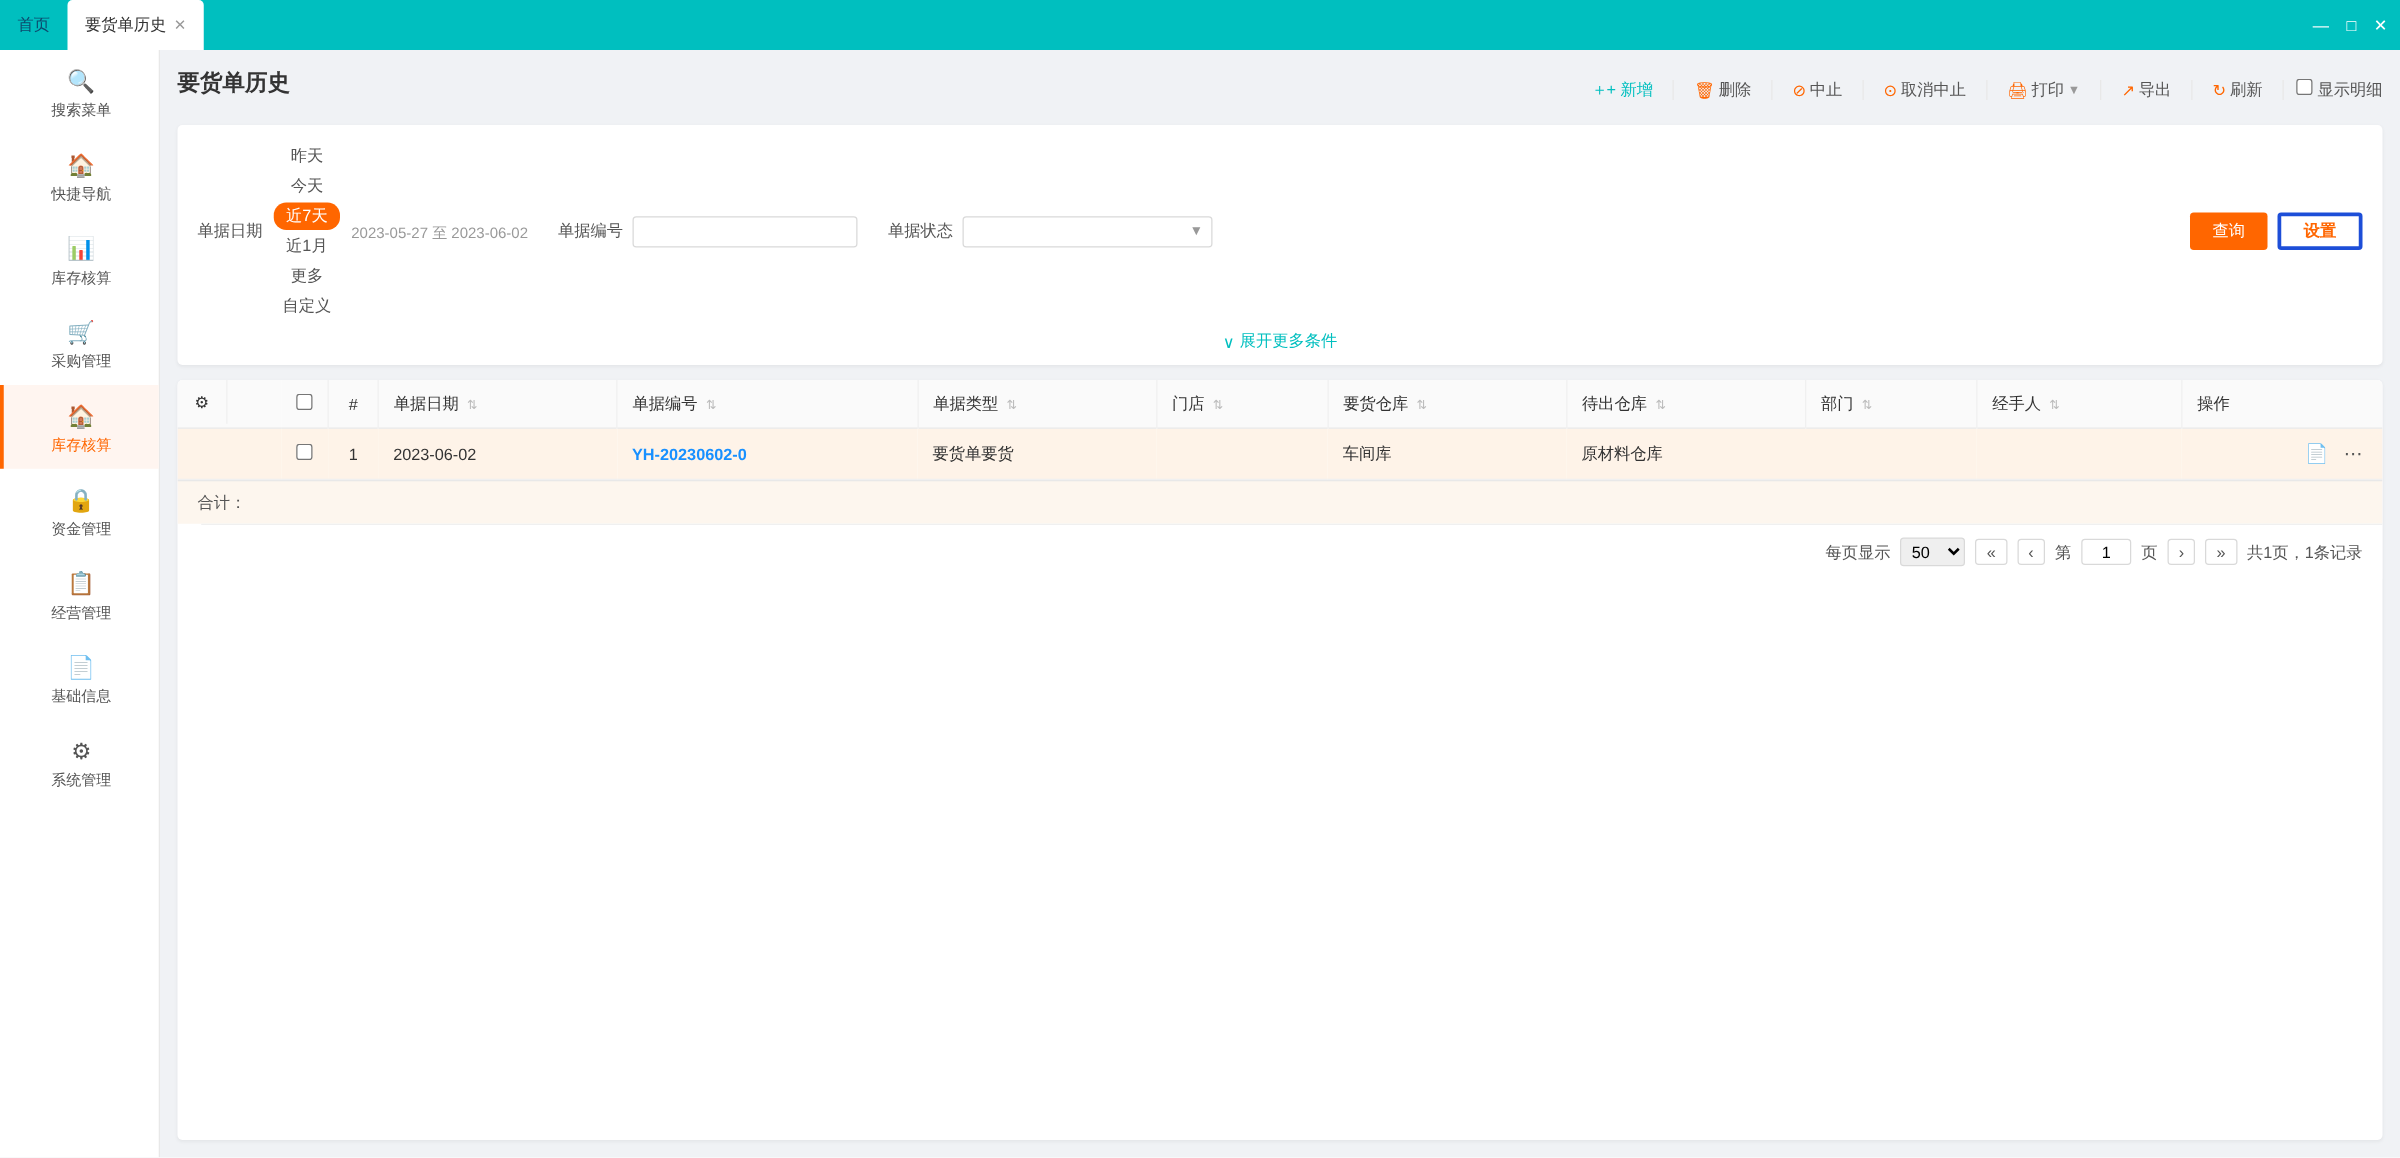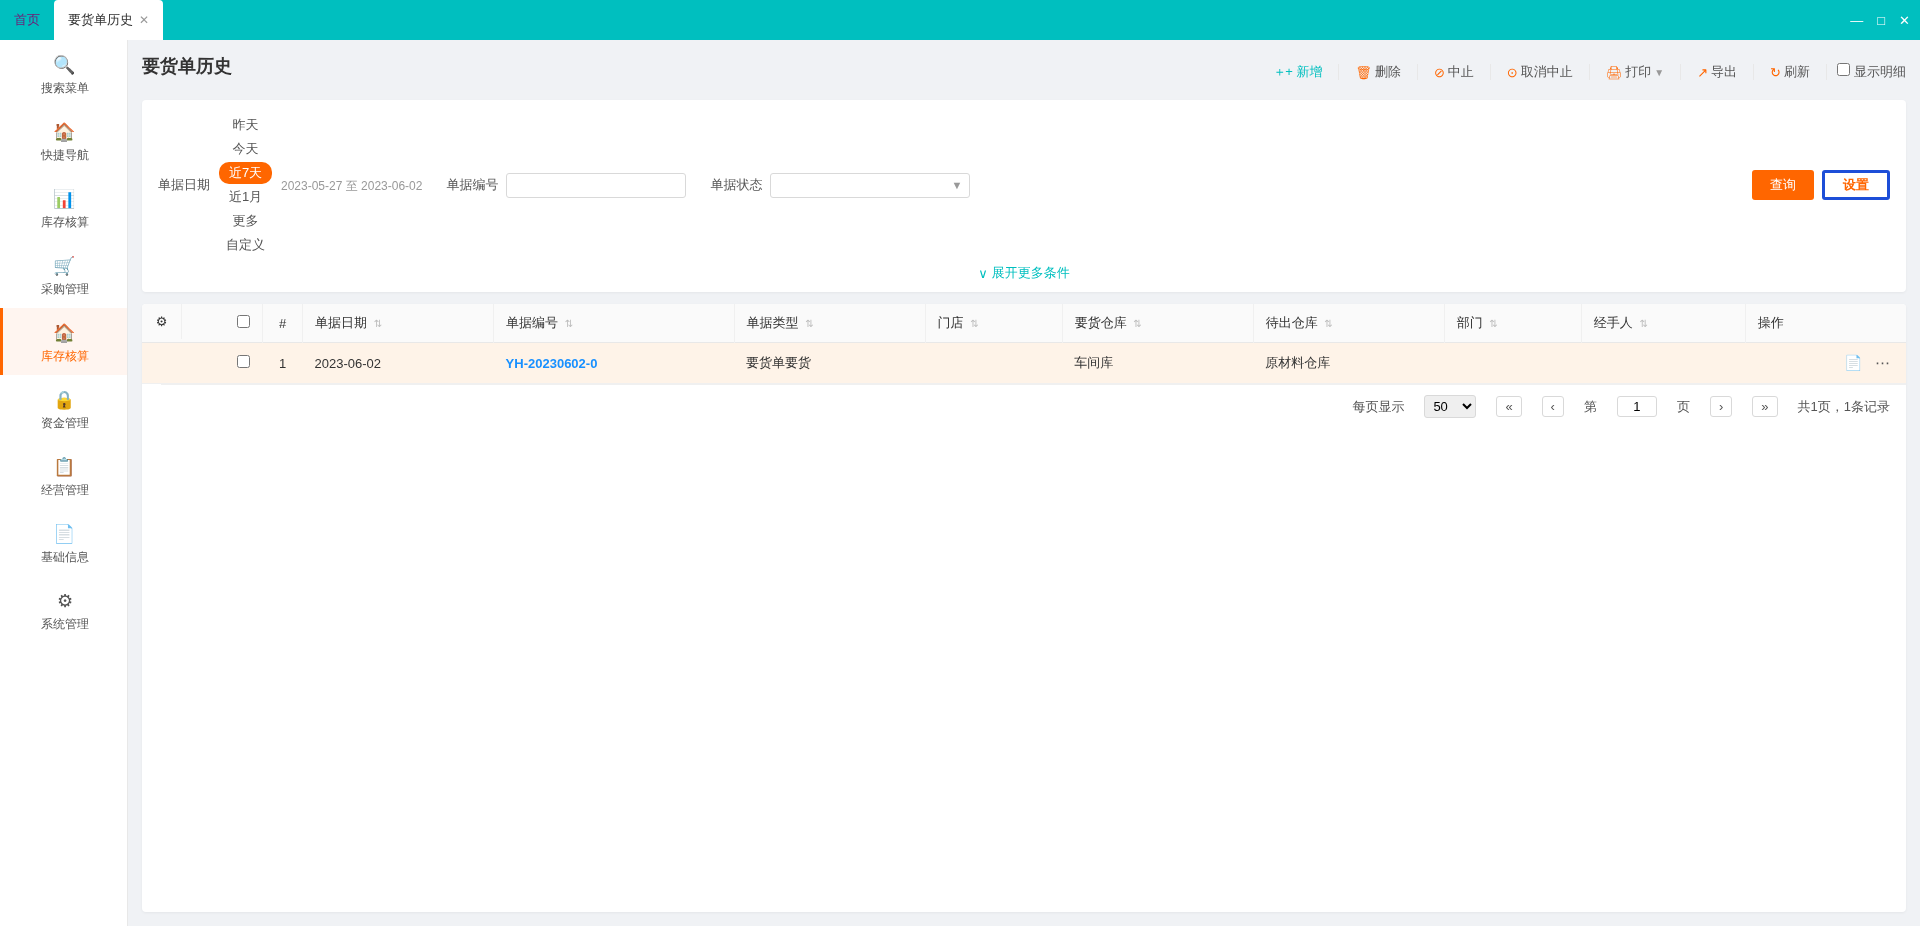--- a/index.html
+++ b/index.html
@@ -12,21 +12,21 @@
       display: flex;
       align-items: center;
       padding: 0 0 0 0;
       flex-shrink: 0;
     }
     .tab-item {
       display: flex;
       align-items: center;
       padding: 0 14px;
       height: 40px;
-      color: #701a75;
+      color: #0c4a6e;
       font-size: 13px;
       cursor: pointer;
       background: transparent;
     }
     .tab-item.active {
       background: #fff;
       color: #333;
       border-radius: 4px 4px 0 0;
     }
     .tab-item .close-icon {
@@ -282,21 +282,21 @@
       display: flex;
       align-items: center;
     }
 
     
     .pagination {
       display: flex;
       align-items: center;
       justify-content: flex-end;
       padding: 10px 16px;
-      gap: 20px;
+      gap: 8px;
       font-size: 13px;
       color: #555;
       background: #fff;
       border-top: 1px solid #f0f0f0;
       margin-left: 19px;
     }
     .page-size-select {
       border: 1px solid #d9d9d9;
       border-radius: 3px;
       padding: 2px 4px;
@@ -545,20 +545,23 @@
       <td></td>
       <td></td>
       <td style="text-align:right;">
         <button class="op-btn" title="查看">📄</button>
         <button class="op-btn" title="更多">⋯</button>
       </td>
     </tr>
           </tbody>
       </table>
 
+      <div class="table-footer">
+        <span>合计：</span>
+      </div>
 
       <div class="pagination">
         <span>每页显示</span>
         <select class="page-size-select">
           <option value="50" selected="">50</option>
           <option value="10">10</option>
           <option value="20">20</option>
           <option value="100">100</option>
         </select>
         <button class="page-btn">«</button>

